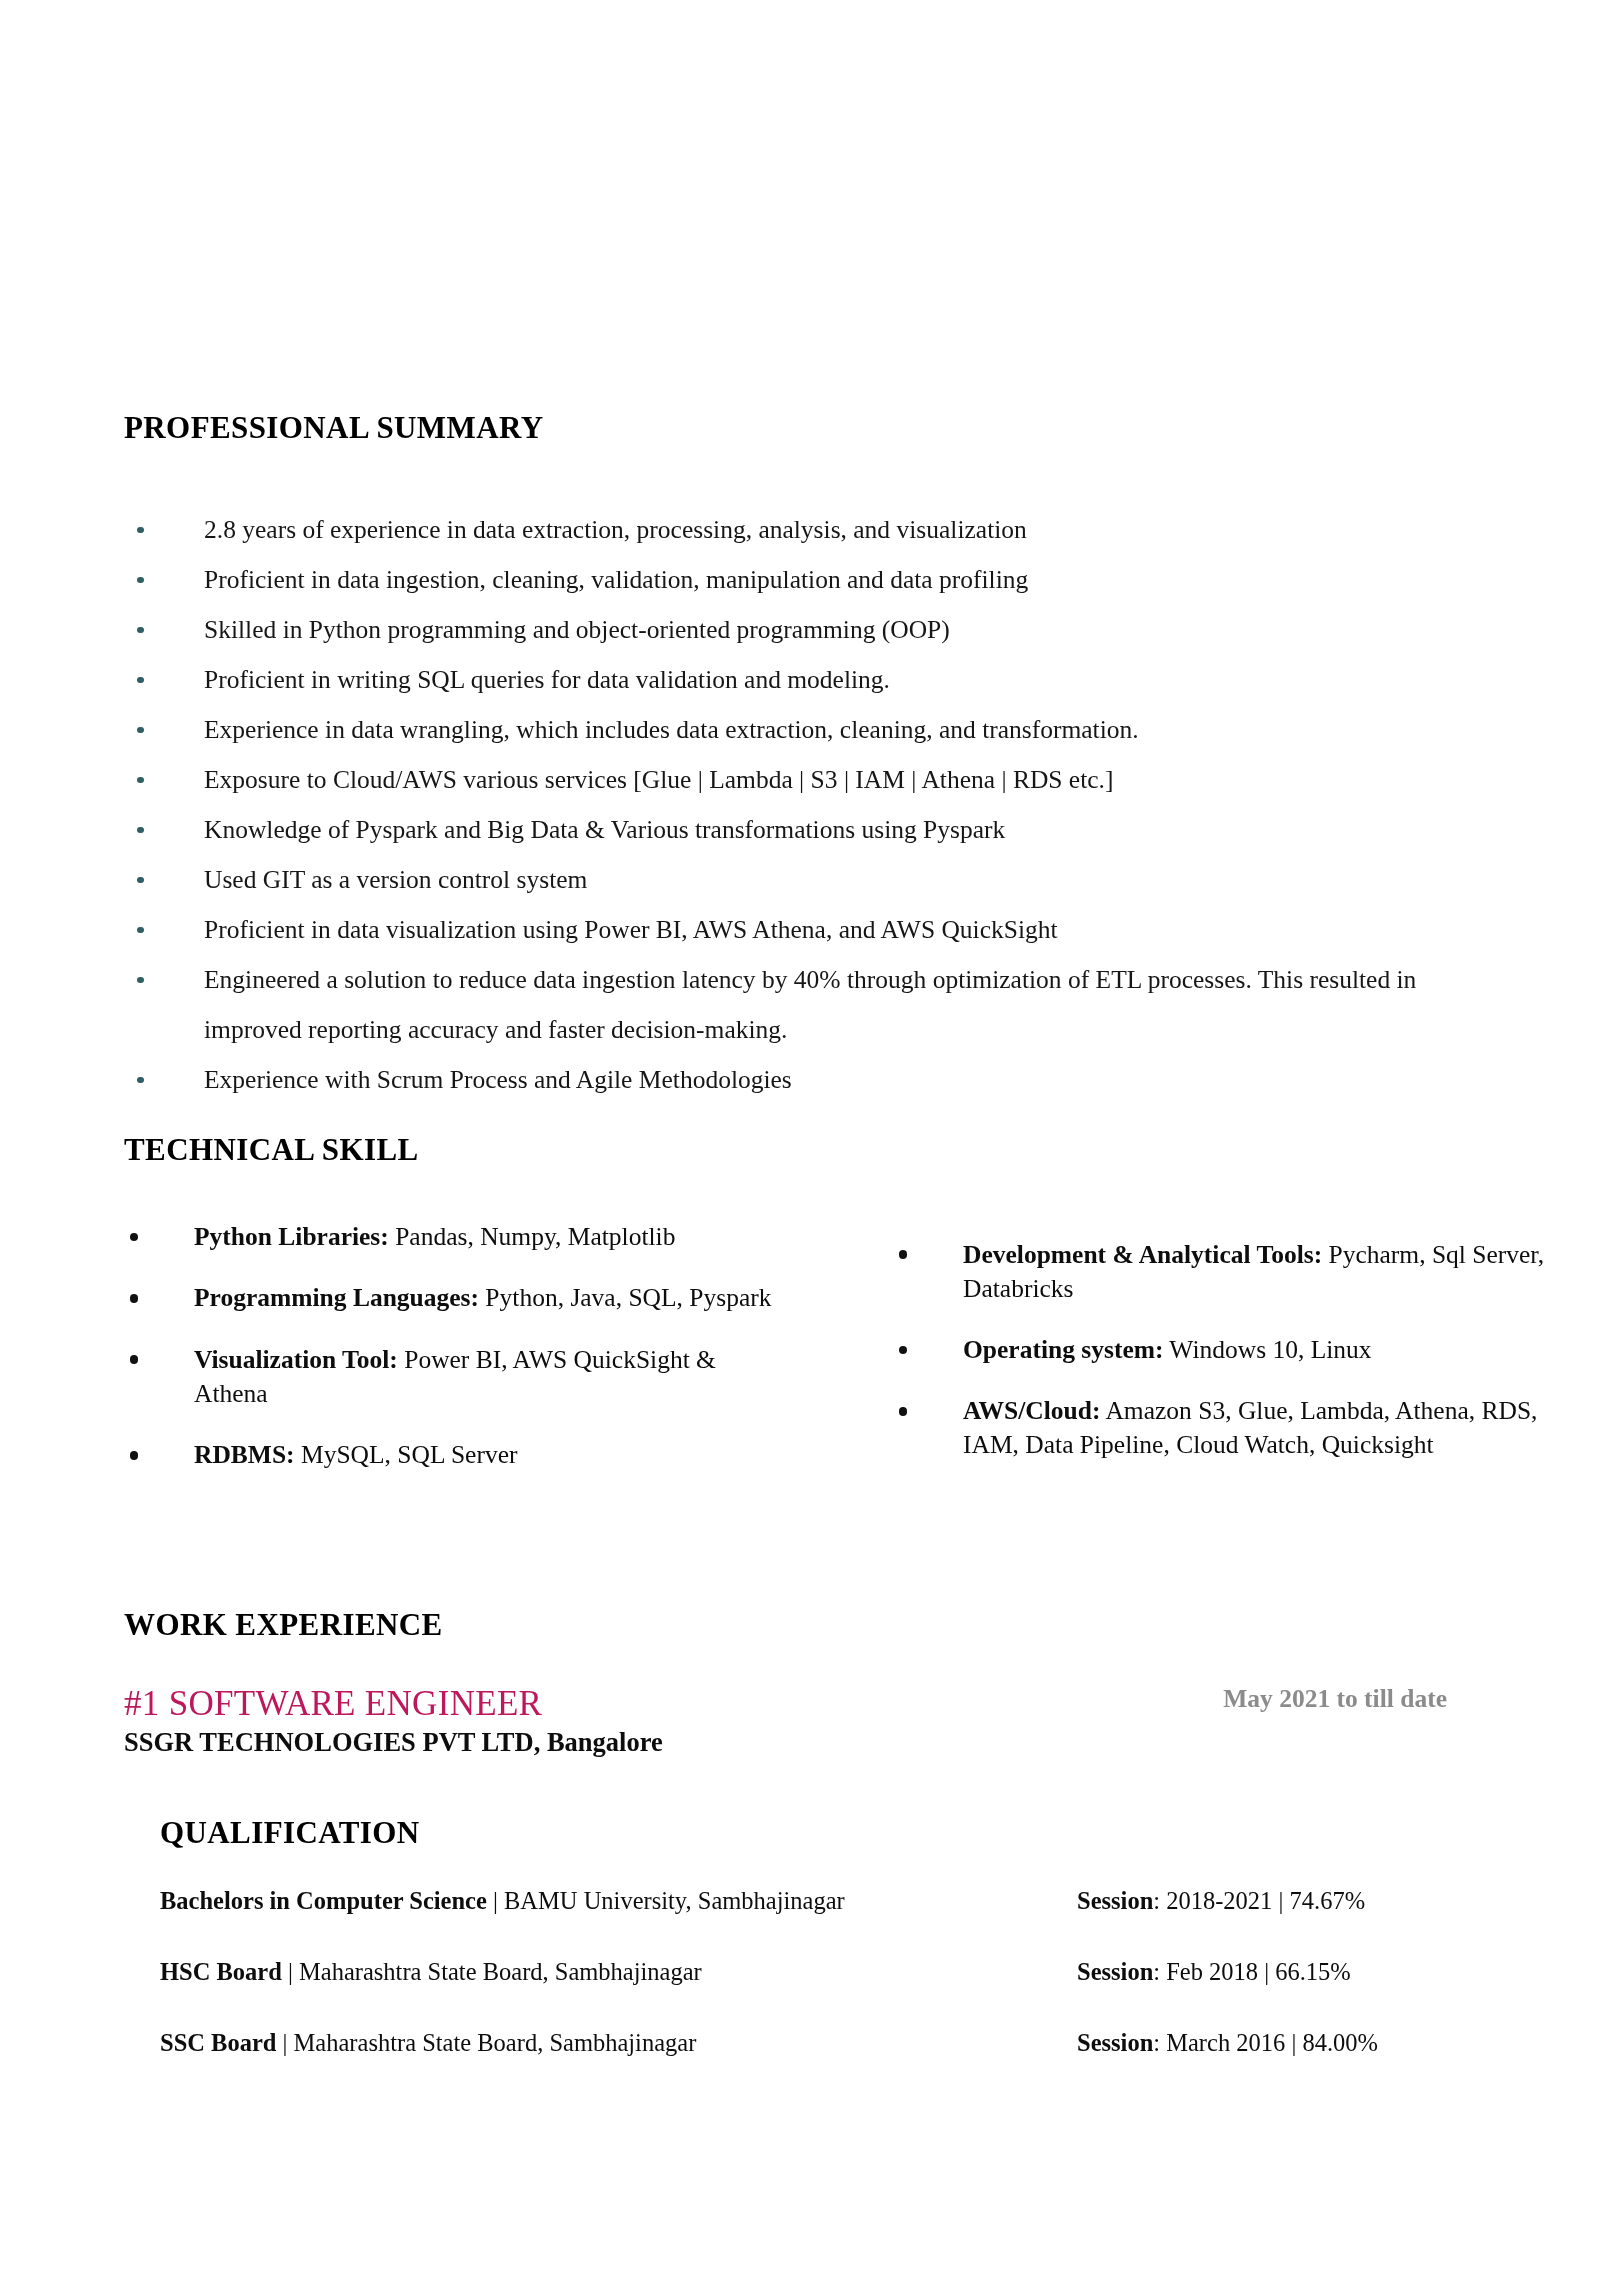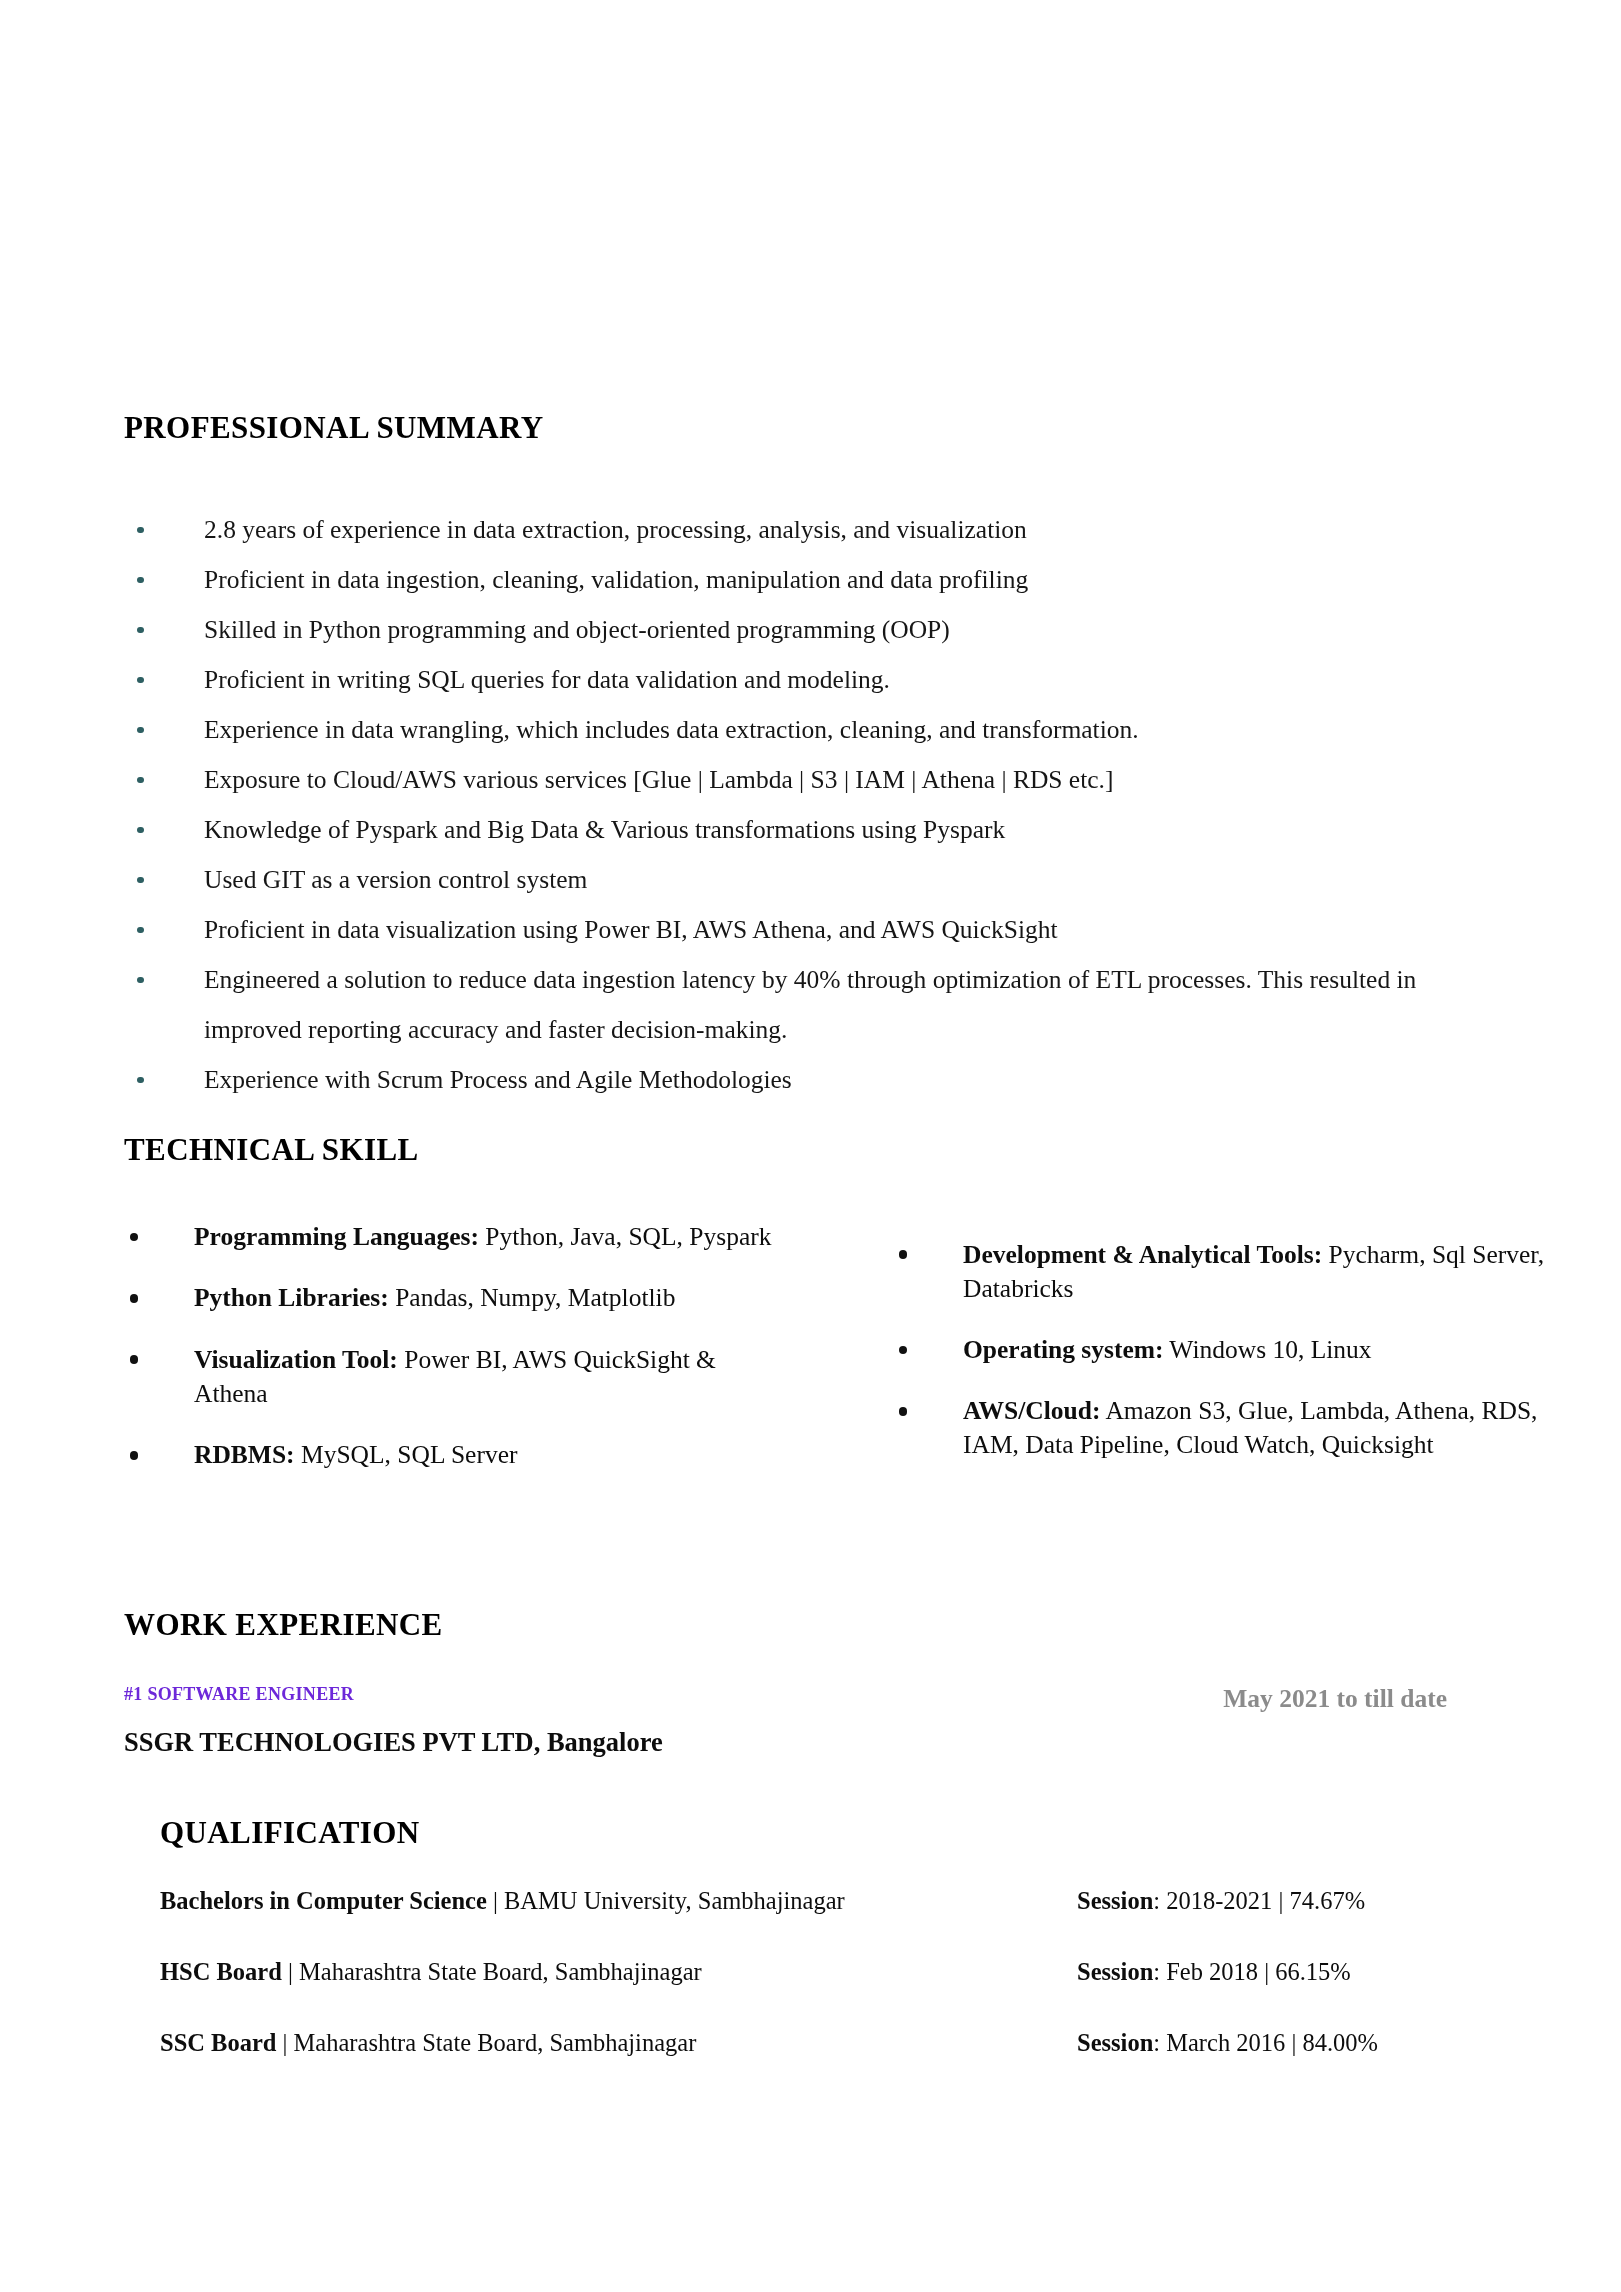--- a/index.html
+++ b/index.html
@@ -115,23 +115,23 @@
     width: 1323px;
   }
   .exp-row {
     position: relative;
     height: 43px;
   }
   .exp-title {
     position: absolute;
     left: 0;
     top: 0;
-    font-size: 18px;
-    font-weight: bold;
-    color: #6d28d9;
+    font-size: 35px;
+    font-weight: normal;
+    color: #be185d;
     letter-spacing: 0.3px;
     white-space: nowrap;
   }
   .exp-date {
     position: absolute;
     right: 0;
     top: 0;
     font-size: 25.5px;
     font-weight: bold;
     color: #8b8b8b;
@@ -243,27 +243,27 @@
       <span class="text">Experience with Scrum Process and Agile Methodologies</span>
     </div>
   </div>
 
   <div class="section-heading" style="top:1132px;">TECHNICAL SKILL</div>
 
   <div class="skills-wrap">
     <div class="skills-col left">
       <div class="skill-item">
         <span class="bullet-dot"></span>
+        <span class="label">Python Libraries:</span>
+        <span class="value">Pandas, Numpy, Matplotlib</span>
+      </div>
+      <div class="skill-item">
+        <span class="bullet-dot"></span>
         <span class="label">Programming Languages:</span>
         <span class="value">Python, Java, SQL, Pyspark</span>
-      </div>
-      <div class="skill-item">
-        <span class="bullet-dot"></span>
-        <span class="label">Python Libraries:</span>
-        <span class="value">Pandas, Numpy, Matplotlib</span>
       </div>
       <div class="skill-item">
         <span class="bullet-dot"></span>
         <span class="label">Visualization Tool:</span>
         <span class="value">Power BI, AWS QuickSight &amp; Athena</span>
       </div>
       <div class="skill-item">
         <span class="bullet-dot"></span>
         <span class="label">RDBMS:</span>
         <span class="value">MySQL, SQL Server</span>

